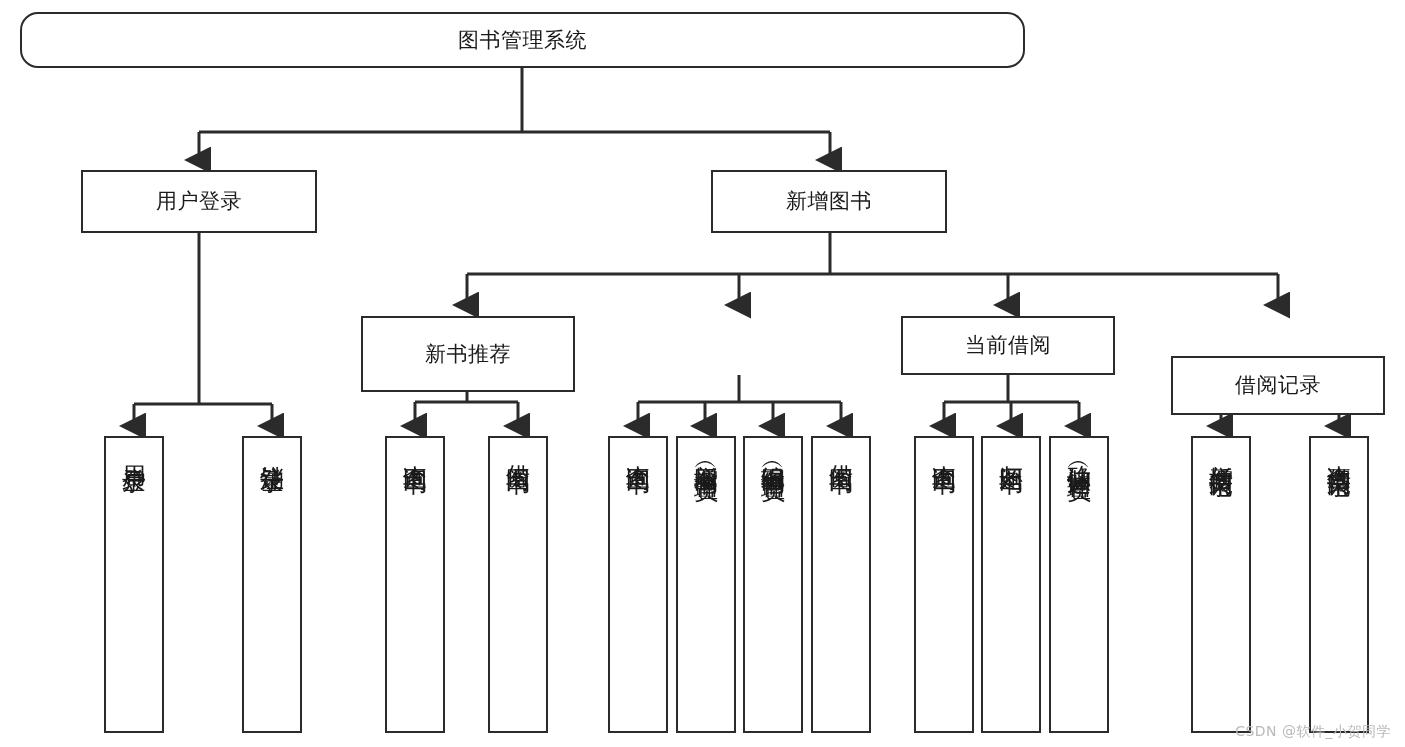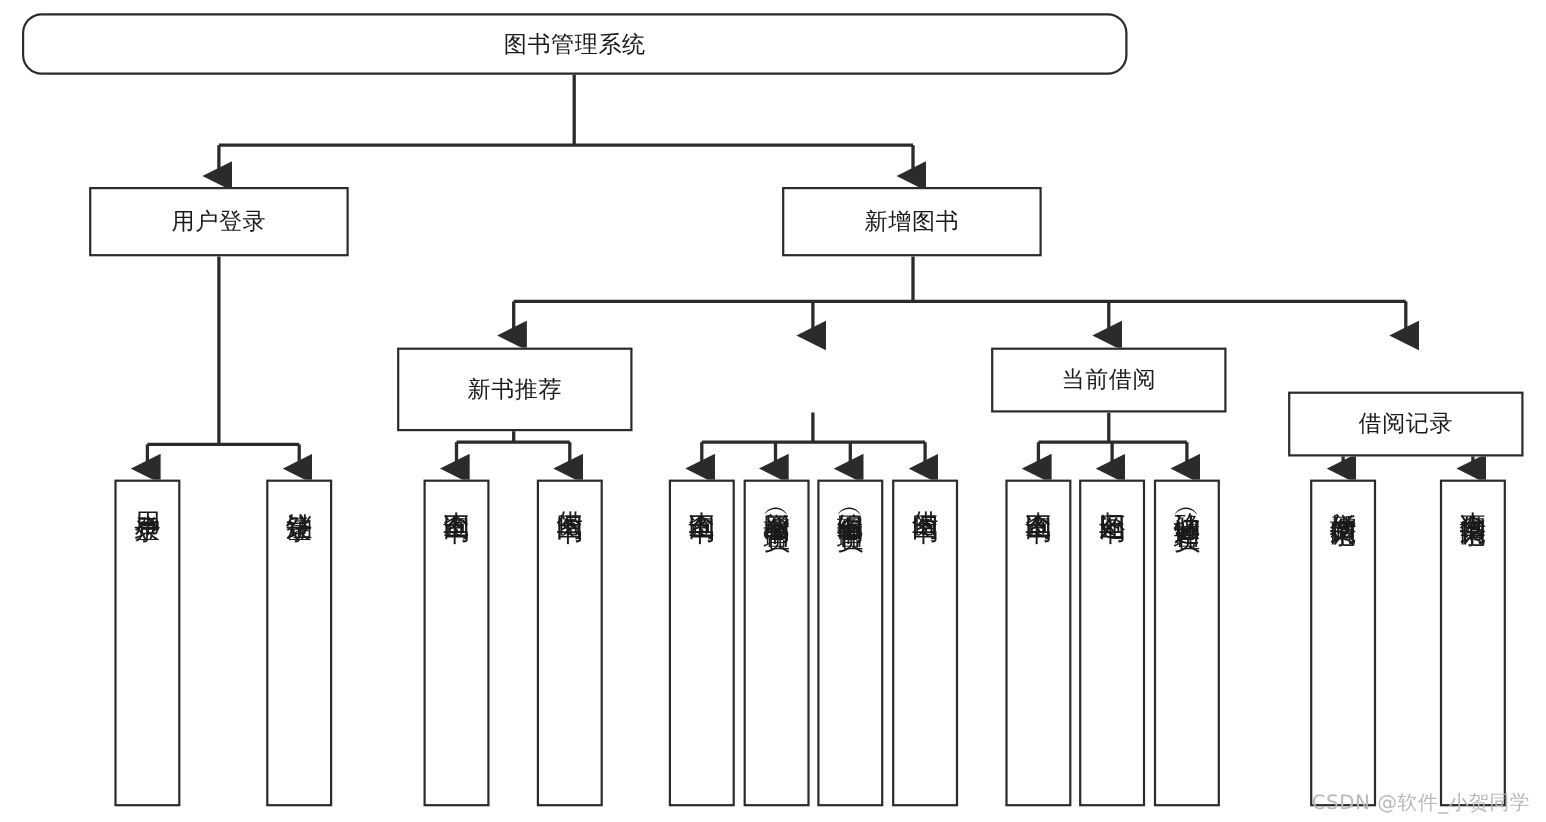--- a/index.html
+++ b/index.html
@@ -56,21 +56,21 @@
     text-orientation: upright;
     font-size: 24px;
     line-height: 1.0;
     letter-spacing: 2px;
     white-space: nowrap;
   }
   .watermark {
     position: absolute;
     right: 14px;
     bottom: 6px;
-    font-size: 18px;
+    font-size: 14px;
     color: #b9b9b9;
     white-space: nowrap;
     letter-spacing: 0.5px;
   }
 </style>
 </head>
 <body>
 
 <div id="canvas">
 

